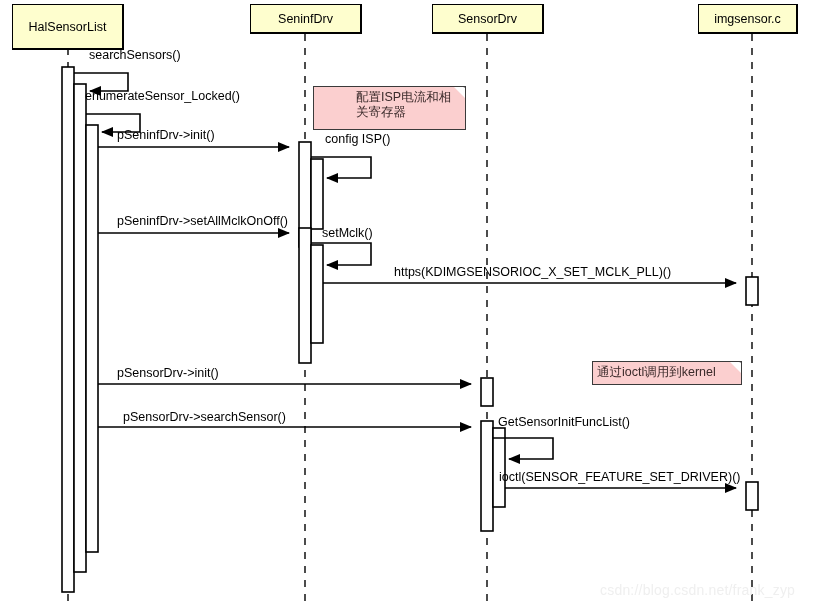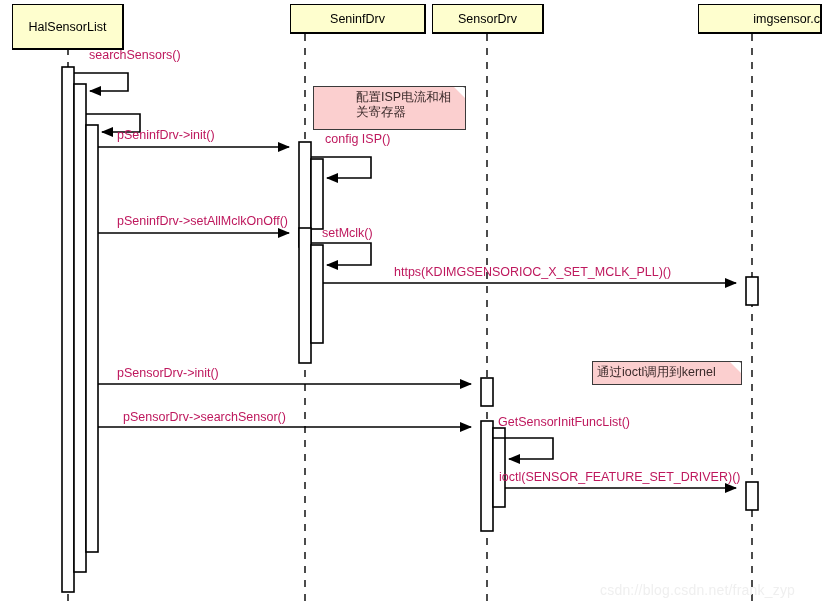--- a/index.html
+++ b/index.html
@@ -60,21 +60,21 @@
   }
   .note-fold-edge {
     background: #3a3a3a;
     height: 1px;
     transform-origin: 0 0;
     position: absolute;
   }
   .msg-label {
     position: absolute;
     font-size: 12.5px;
-    color: #be185d;
+    color: #000000;
     white-space: nowrap;
     line-height: 14px;
   }
   .watermark {
     position: absolute;
     font-size: 14px;
     color: #efefef;
     white-space: nowrap;
     letter-spacing: 0.2px;
   }
@@ -139,43 +139,44 @@
 
       <path d="M493,438 L553,438 L553,459 L509,459" marker-end="url(#solidArrow)"></path>
 
       <path d="M505,488 L736,488" marker-end="url(#solidArrow)"></path>
     </g>
   </svg>
 
   <div class="participant-box" style="left:12px;  top:4px; width:112px; height:46px;">
     <span>HalSensorList</span>
   </div>
-  <div class="participant-box" style="left:250px; top:4px; width:136px; height:30px;margin-left:40px;">
+  <div class="participant-box" style="left:250px; top:4px; width:112px; height:30px;">
     <span>SeninfDrv</span>
   </div>
   <div class="participant-box" style="left:432px; top:4px; width:112px; height:30px;">
     <span>SensorDrv</span>
   </div>
-  <div class="participant-box" style="left:698px; top:4px; width:124px; height:30px;justify-content:flex-end;">
+  <div class="participant-box" style="left:698px; top:4px; width:100px; height:30px;">
     <span>imgsensor.c</span>
   </div>
 
   <div class="note-box" style="left:313px; top:86px; width:153px; height:44px;padding-left:42px;">
     <span>配置ISP电流和相关寄存器</span>
     <span class="note-fold note-fold-fill" style="right:0; top:0;"></span>
     <span class="note-fold-edge" style="right:0px; top:0px; width:16px; transform:rotate(45deg); transform-origin:100% 0;"></span>
   </div>
 
   <div class="note-box" style="left:592px; top:361px; width:150px; height:24px;">
     <span>通过ioctl调用到kernel</span>
     <span class="note-fold note-fold-fill" style="right:0; top:0;"></span>
     <span class="note-fold-edge" style="right:0px; top:0px; width:16px; transform:rotate(45deg); transform-origin:100% 0;"></span>
   </div>
 
   <div class="msg-label" style="left:89px;  top:48px;">searchSensors()</div>
+  <div class="msg-label" style="left:85px;  top:89px;">enumerateSensor_Locked()</div>
   <div class="msg-label" style="left:117px; top:128px;">pSeninfDrv-&gt;init()</div>
   <div class="msg-label" style="left:325px; top:132px;">config ISP()</div>
   <div class="msg-label" style="left:117px; top:214px;">pSeninfDrv-&gt;setAllMclkOnOff()</div>
   <div class="msg-label" style="left:322px; top:226px;">setMclk()</div>
   <div class="msg-label" style="left:394px; top:265px;">https(KDIMGSENSORIOC_X_SET_MCLK_PLL)()</div>
   <div class="msg-label" style="left:117px; top:366px;">pSensorDrv-&gt;init()</div>
   <div class="msg-label" style="left:123px; top:410px;">pSensorDrv-&gt;searchSensor()</div>
   <div class="msg-label" style="left:498px; top:415px;">GetSensorInitFuncList()</div>
   <div class="msg-label" style="left:499px; top:470px;">ioctl(SENSOR_FEATURE_SET_DRIVER)()</div>
 

